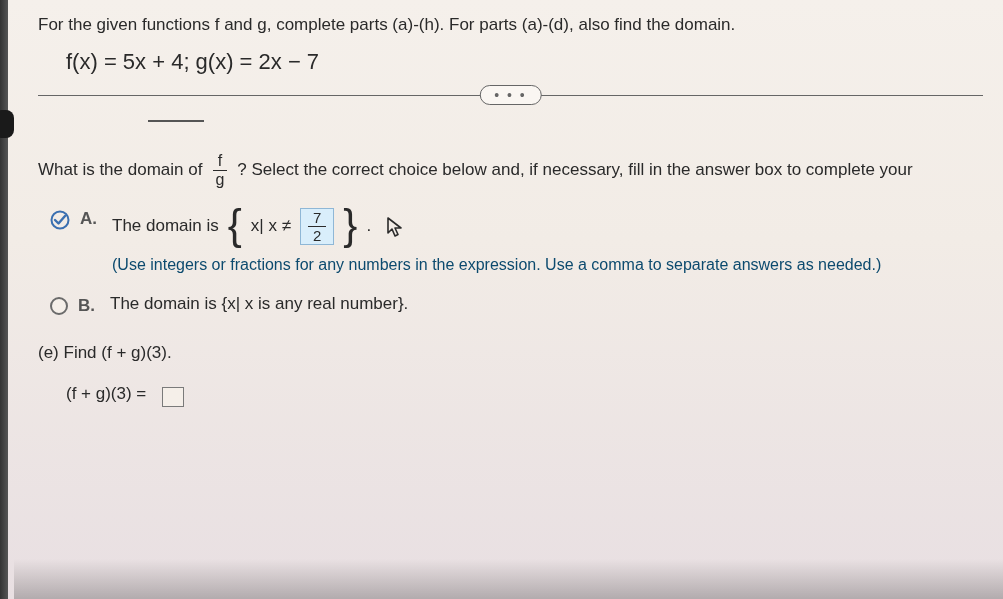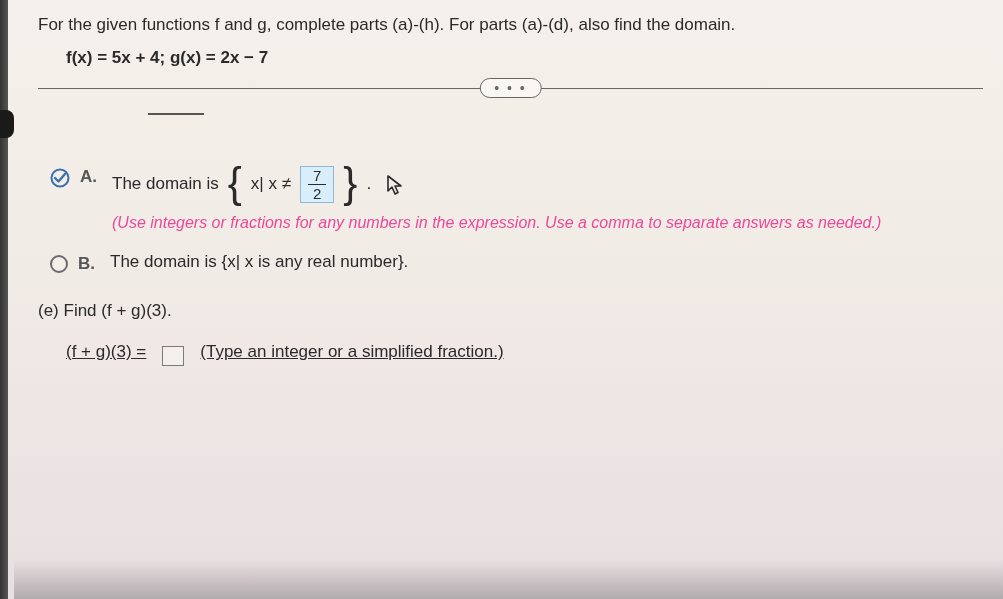--- a/index.html
+++ b/index.html
@@ -27,21 +27,21 @@
   }
   .page {
     position: absolute;
     left: 14px; right: 0; top: 0; bottom: 0;
     padding: 14px 20px 18px 24px;
     color: #2a2a2a;
     font-size: 17px;
     line-height: 1.35;
   }
   .intro { margin-bottom: 10px; }
-  .funcs { margin: 8px 0 18px 28px; font-size: 17px; font-weight: bold; }
+  .funcs { margin: 8px 0 18px 28px; font-size: 22px; }
   .hr-row { position: relative; margin: 18px 0 24px 0; }
   .hr {
     border: none;
     border-top: 1.5px solid #666;
     margin: 0;
   }
   .ellipsis-pill {
     position: absolute;
     left: 50%; top: -10px;
     transform: translateX(-50%);
@@ -91,23 +91,23 @@
   .ans-box {
     display: inline-block;
     min-width: 24px;
     background: #d9eefb;
     border: 1px solid #8fb7d6;
     padding: 1px 3px;
     text-align: center;
   }
   .cursor-icon { display: inline-block; margin-left: 6px; position: relative; top: 4px; }
   .cursor-icon svg { width: 18px; height: 22px; }
-  .hint { color: #ec4899; font-size: 16px; margin-top: 6px; font-style: italic; }
+  .hint { color: #0c4a6e; font-size: 16px; margin-top: 6px; }
   .part-e { margin: 24px 0 0 0; }
-  .eq-row { margin: 18px 0 0 28px; display: flex; align-items: flex-end; gap: 16px; text-decoration: underline; }
+  .eq-row { margin: 18px 0 0 28px; display: flex; align-items: center; gap: 16px; }
   .empty-box {
     display: inline-block;
     width: 22px; height: 20px;
     border: 1.5px solid #7a7a7a;
     background: #f5efe9;
     position: relative; top: 2px;
   }
   .bottom-shadow {
     position: absolute;
     left: 0; right: 0; bottom: -20px; height: 60px;
@@ -126,20 +126,28 @@
   <div class="funcs">f(x) = 5x + 4;  g(x) = 2x − 7</div>
 
   <div class="hr-row">
     <hr class="hr">
     <span class="ellipsis-pill">• • •</span>
   </div>
 
   <span class="small-underline"></span>
 
   <div>
+    <div class="qrow">
+      <span>What is the domain of</span>
+      <span class="frac">
+        <span class="num">f</span>
+        <span class="den">g</span>
+      </span>
+      <span>? Select the correct choice below and, if necessary, fill in the answer box to complete your</span>
+    </div>
   </div>
 
   
   <div class="choice-row">
     <span class="radio check-wrap">
       <svg viewBox="0 0 20 20">
         <circle cx="10" cy="10" r="8.5" fill="none" stroke="#3a6fb0" stroke-width="2"></circle>
         <path d="M5 10 L8.5 13.5 L15 6" fill="none" stroke="#3a6fb0" stroke-width="2.4" stroke-linecap="round" stroke-linejoin="round"></path>
       </svg>
     </span>
@@ -174,17 +182,16 @@
     <div class="choice-body">
       <div>The domain is {x| x is any real number}.</div>
     </div>
   </div>
 
   
   <div class="part-e">(e) Find (f + g)(3).</div>
   <div class="eq-row">
     <span>(f + g)(3) =</span>
     <span class="empty-box"></span>
-    <span>(Type an integer or a simplified fraction.)</span>
   </div>
 
   <div class="bottom-shadow"></div>
 </div>
 
 </body></html>

